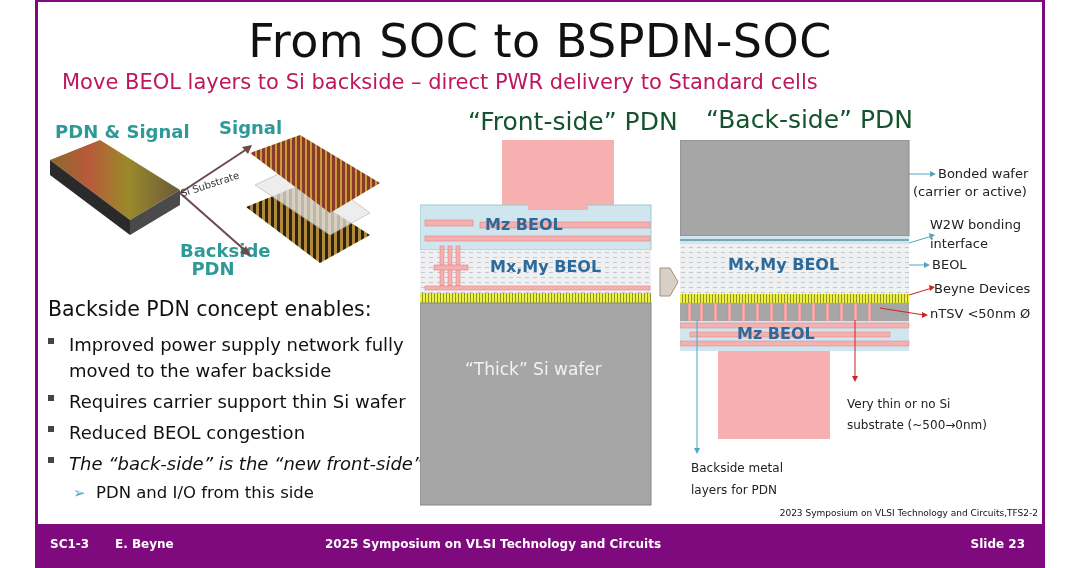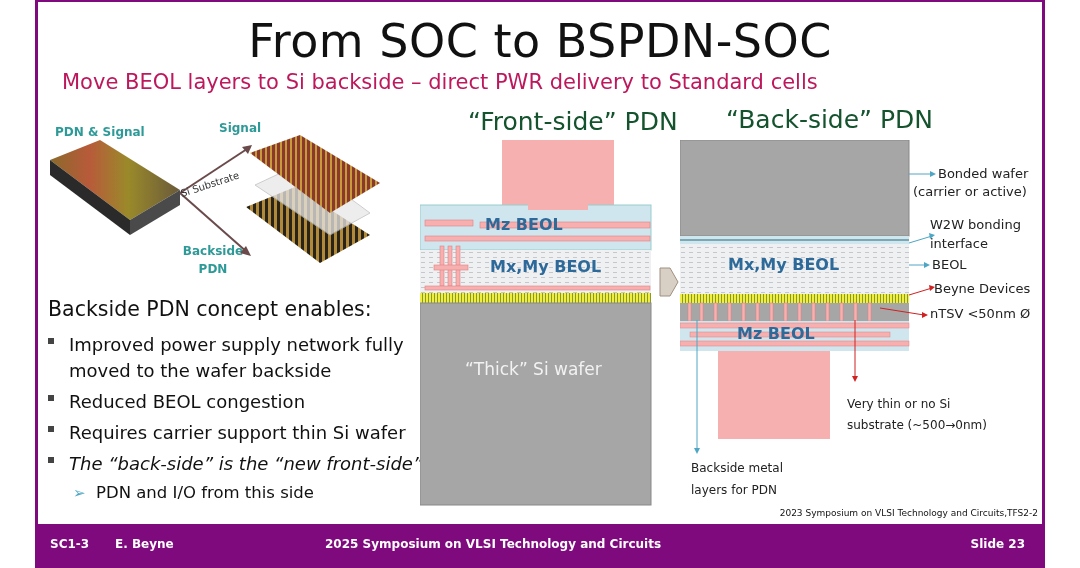--- a/index.html
+++ b/index.html
@@ -18,21 +18,21 @@
     position: absolute; left: 0; top: 14px; width: 1080px; text-align: center;
     font-family: "DejaVu Sans", sans-serif; font-size: 46px; color: #111;
     letter-spacing: 0.5px;
   }
   .subtitle {
     position: absolute; left: 62px; top: 70px; font-size: 21px; color: #be185d;
     font-family: "DejaVu Sans", sans-serif;
   }
 
   
-  .teal-label { position: absolute; color: #2d9a98; font-weight: bold; font-size: 12px; text-align: center; line-height: 18px; }
+  .teal-label { position: absolute; color: #2d9a98; font-weight: bold; font-size: 18px; text-align: center; line-height: 18px; }
   .chip-svg { position: absolute; left: 40px; top: 135px; }
 
   .concept-heading { position: absolute; left: 48px; top: 297px; font-size: 20.5px; color: #111; }
   .bullets { position: absolute; left: 48px; top: 332px; width: 375px; list-style: none; }
   .bullets li { position: relative; padding-left: 21px; font-size: 18px; line-height: 26px; margin-bottom: 5px; color: #111; }
   .bullets li .bmark { position: absolute; left: 0; top: 6px; width: 6px; height: 6px; background: #444; }
   .bullets li.italic { font-style: italic; }
   .bullets li.sub { padding-left: 48px; font-size: 16.5px; margin-top: -2px; }
   .bullets li.sub .arrow { position: absolute; left: 25px; top: 0; color: #4fa6c4; font-size: 15px; }
 
@@ -99,25 +99,25 @@
 
 <div class="concept-heading">Backside PDN concept enables:</div>
 <ul class="bullets">
   <li>
     <span class="bmark"></span>
     <span>Improved power supply network fully</span><br>
     <span>moved to the wafer backside</span>
   </li>
   <li>
     <span class="bmark"></span>
+    <span>Requires carrier support thin Si wafer</span>
+  </li>
+  <li>
+    <span class="bmark"></span>
     <span>Reduced BEOL congestion</span>
-  </li>
-  <li>
-    <span class="bmark"></span>
-    <span>Requires carrier support thin Si wafer</span>
   </li>
   <li class="italic">
     <span class="bmark"></span>
     <span>The “back-side” is the “new front-side”</span>
   </li>
   <li class="sub">
     <span class="arrow">➢</span>
     <span>PDN and I/O from this side</span>
   </li>
 </ul>
@@ -153,21 +153,21 @@
   <rect x="0" y="163" width="231" height="202" fill="#a6a6a6" stroke="#888"></rect>
   <text x="65" y="90" font-size="16" font-weight="bold" fill="#2d6a9a" font-family="DejaVu Sans, sans-serif">Mz BEOL</text>
   <text x="70" y="132" font-size="16" font-weight="bold" fill="#2d6a9a" font-family="DejaVu Sans, sans-serif">Mx,My BEOL</text>
   <text x="45" y="235" font-size="17" fill="#f2f2f2" font-family="DejaVu Sans, sans-serif">“Thick” Si wafer</text>
 </svg>
 
 <svg class="diag" style="left:658px;top:266px;" width="22" height="32">
   <polygon points="2,2 12,2 20,16 12,30 2,30" fill="#d8d0c4" stroke="#a09080"></polygon>
 </svg>
 
-<div class="diagram-title" style="left:706px;top:105px;margin-left:20px;">“Back-side” PDN</div>
+<div class="diagram-title" style="left:706px;top:105px;">“Back-side” PDN</div>
 <svg class="diag" style="left:680px;top:140px;" width="230" height="300" viewBox="0 0 230 300">
   <defs>
     <pattern id="dots2" width="8" height="5" patternUnits="userSpaceOnUse">
       <rect width="8" height="5" fill="#eef0f2"></rect>
         <rect x="1" y="2" width="4" height="1" fill="#c4c8cc"></rect>
     </pattern>
     <pattern id="yel2" width="3" height="10" patternUnits="userSpaceOnUse">
       <rect width="3" height="10" fill="#8a9a2a"></rect>
         <rect width="2" height="10" fill="#f0ee40"></rect>
     </pattern>

